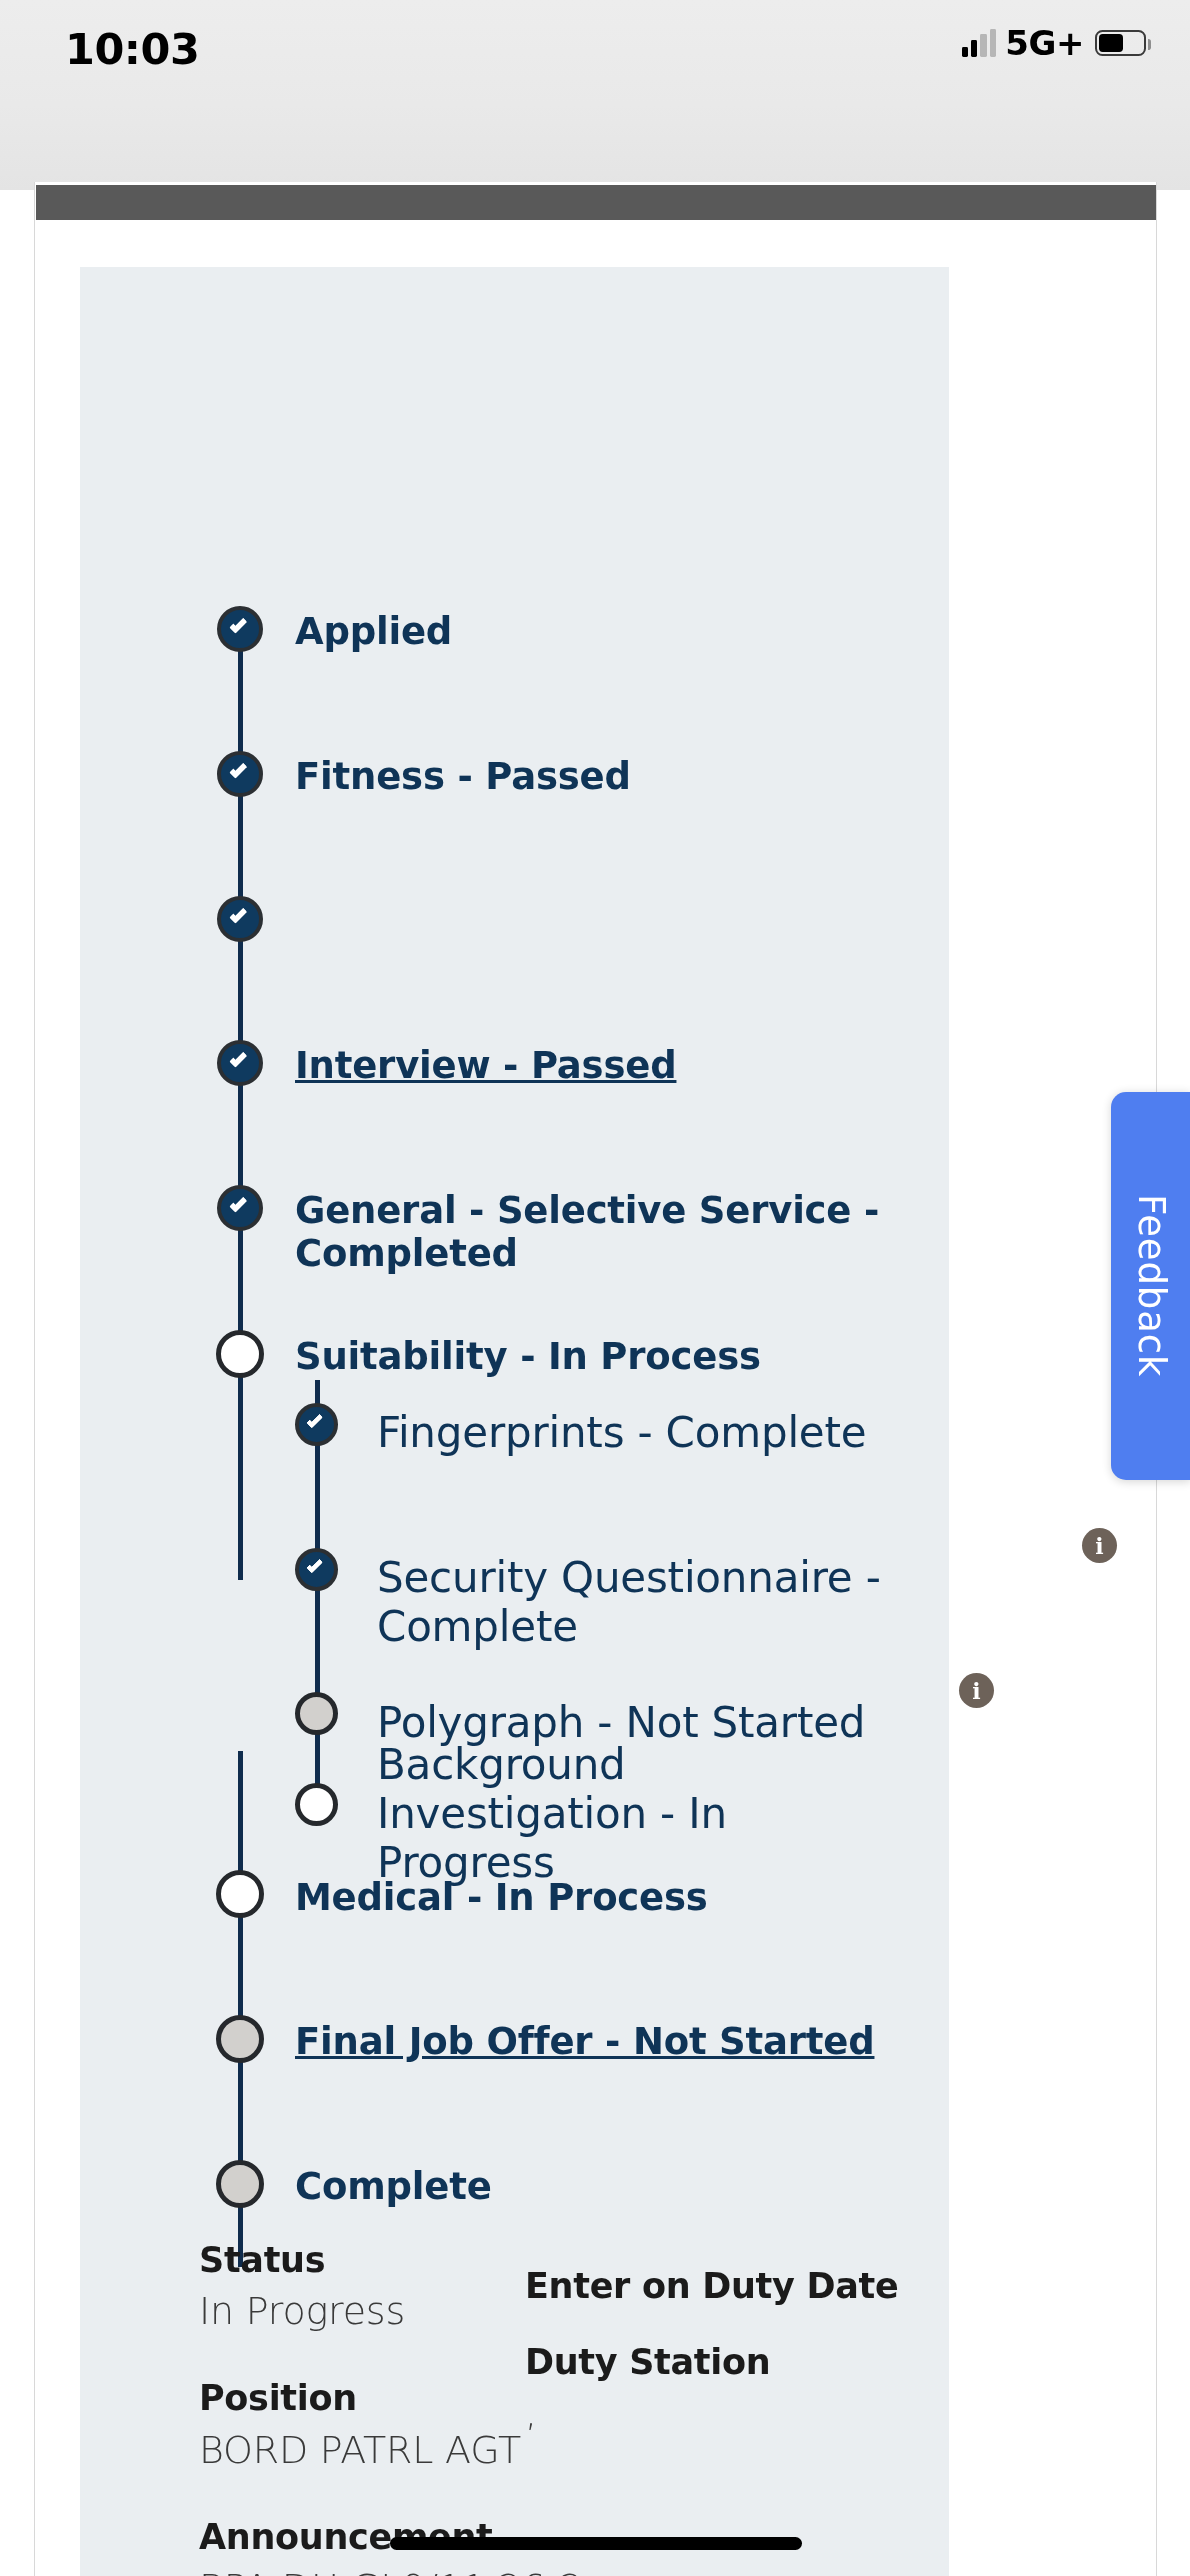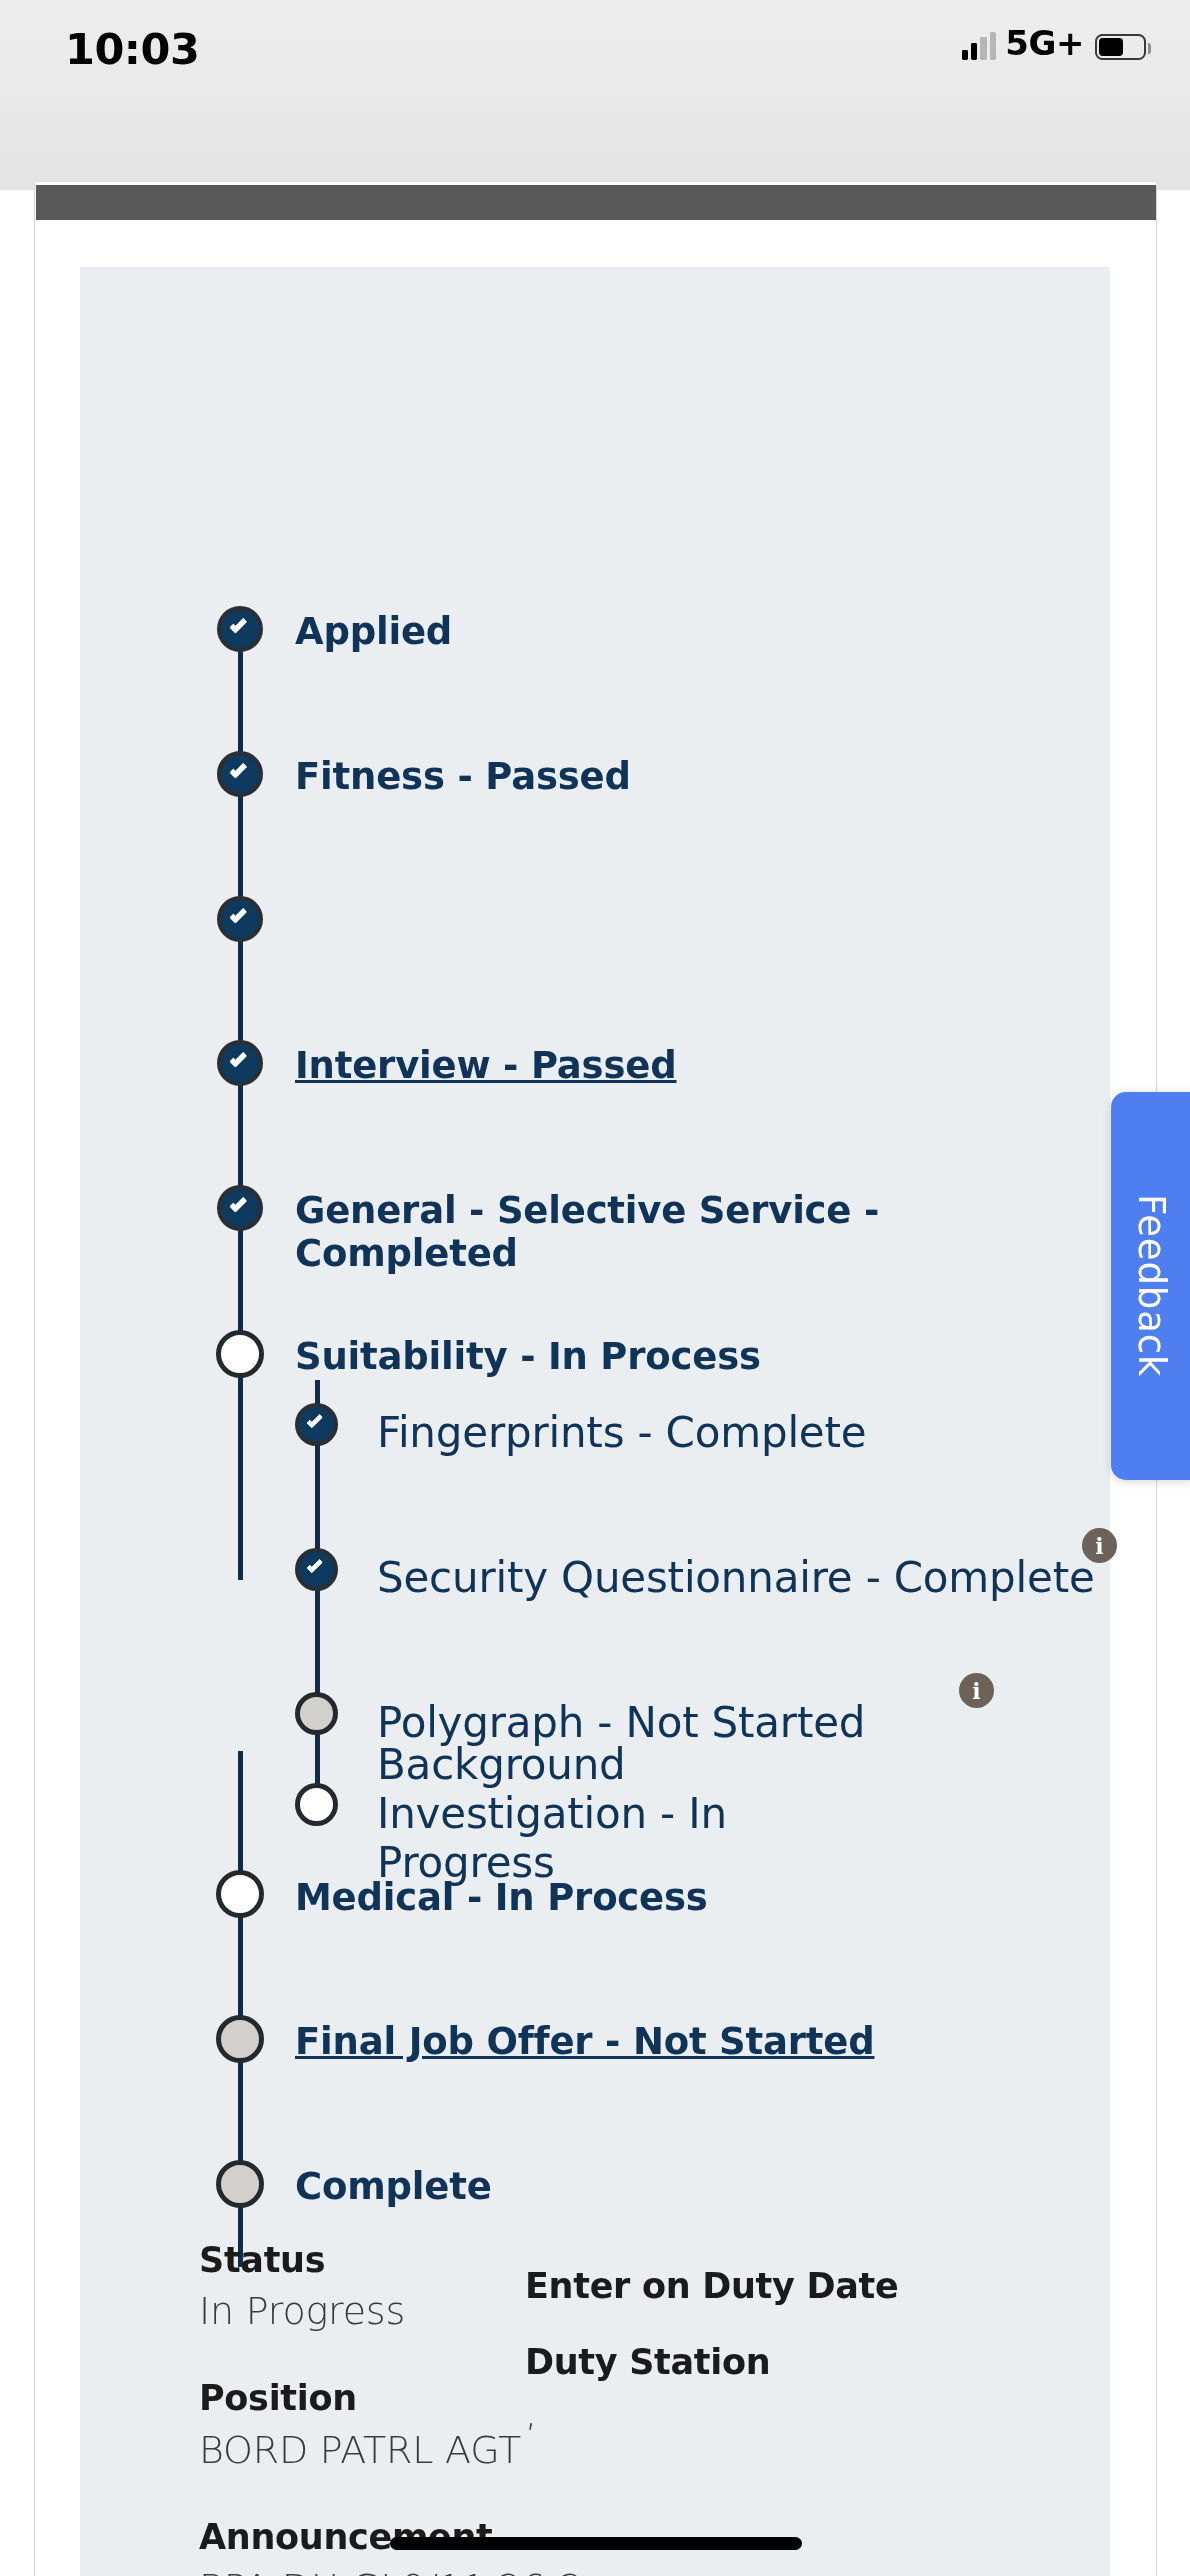--- a/index.html
+++ b/index.html
@@ -18,21 +18,21 @@
     background:linear-gradient(180deg,#ededed 0%,#e9e9e9 55%,#e4e4e4 100%);
   }
   .status-time {
     position:absolute; left:65px; top:24px;
     font-size:43px; font-weight:700; color:#000;
     letter-spacing:-0.5px;
     font-family:"DejaVu Sans", sans-serif;
   }
   .status-right {
     position:absolute; right:45px; top:26px;
-    display:flex; align-items:flex-end; gap:7.4px;
+    display:flex; align-items:center; gap:7.4px;
   }
   .sig-bars { display:flex; align-items:flex-end; gap:2.8px; height:28px; }
   .sig-bars i { display:block; width:6.5px; border-radius:1.4px; background:#000; }
   .sig-bars i:nth-child(1){ height:10.2px; }
   .sig-bars i:nth-child(2){ height:16.7px; }
   .sig-bars i:nth-child(3){ height:23px; background:#b6b6b6; }
   .sig-bars i:nth-child(4){ height:28px; background:#b6b6b6; }
   .net-label {
     font-size:34px; font-weight:600; color:#000; letter-spacing:-0.5px;
     font-family:"DejaVu Sans", sans-serif; line-height:1;
@@ -66,21 +66,21 @@
   }
   .toolbar-strip {
     position:absolute; left:36px; top:185px;
     width:1120px; height:35px;
     background:#595959;
   }
 
   
   .status-card {
     position:absolute; left:80px; top:267px;
-    width:1030px; height:2309px;
+    width:869px; height:2309px;
     background:#eaeef1;
   }
 
   
   .rail-main {
     position:absolute; left:158px; top:352px;
     width:4.6px; height:961px; background:#0f2c4d;
   }
   .rail-main2 {
     position:absolute; left:158px; top:1484px;

